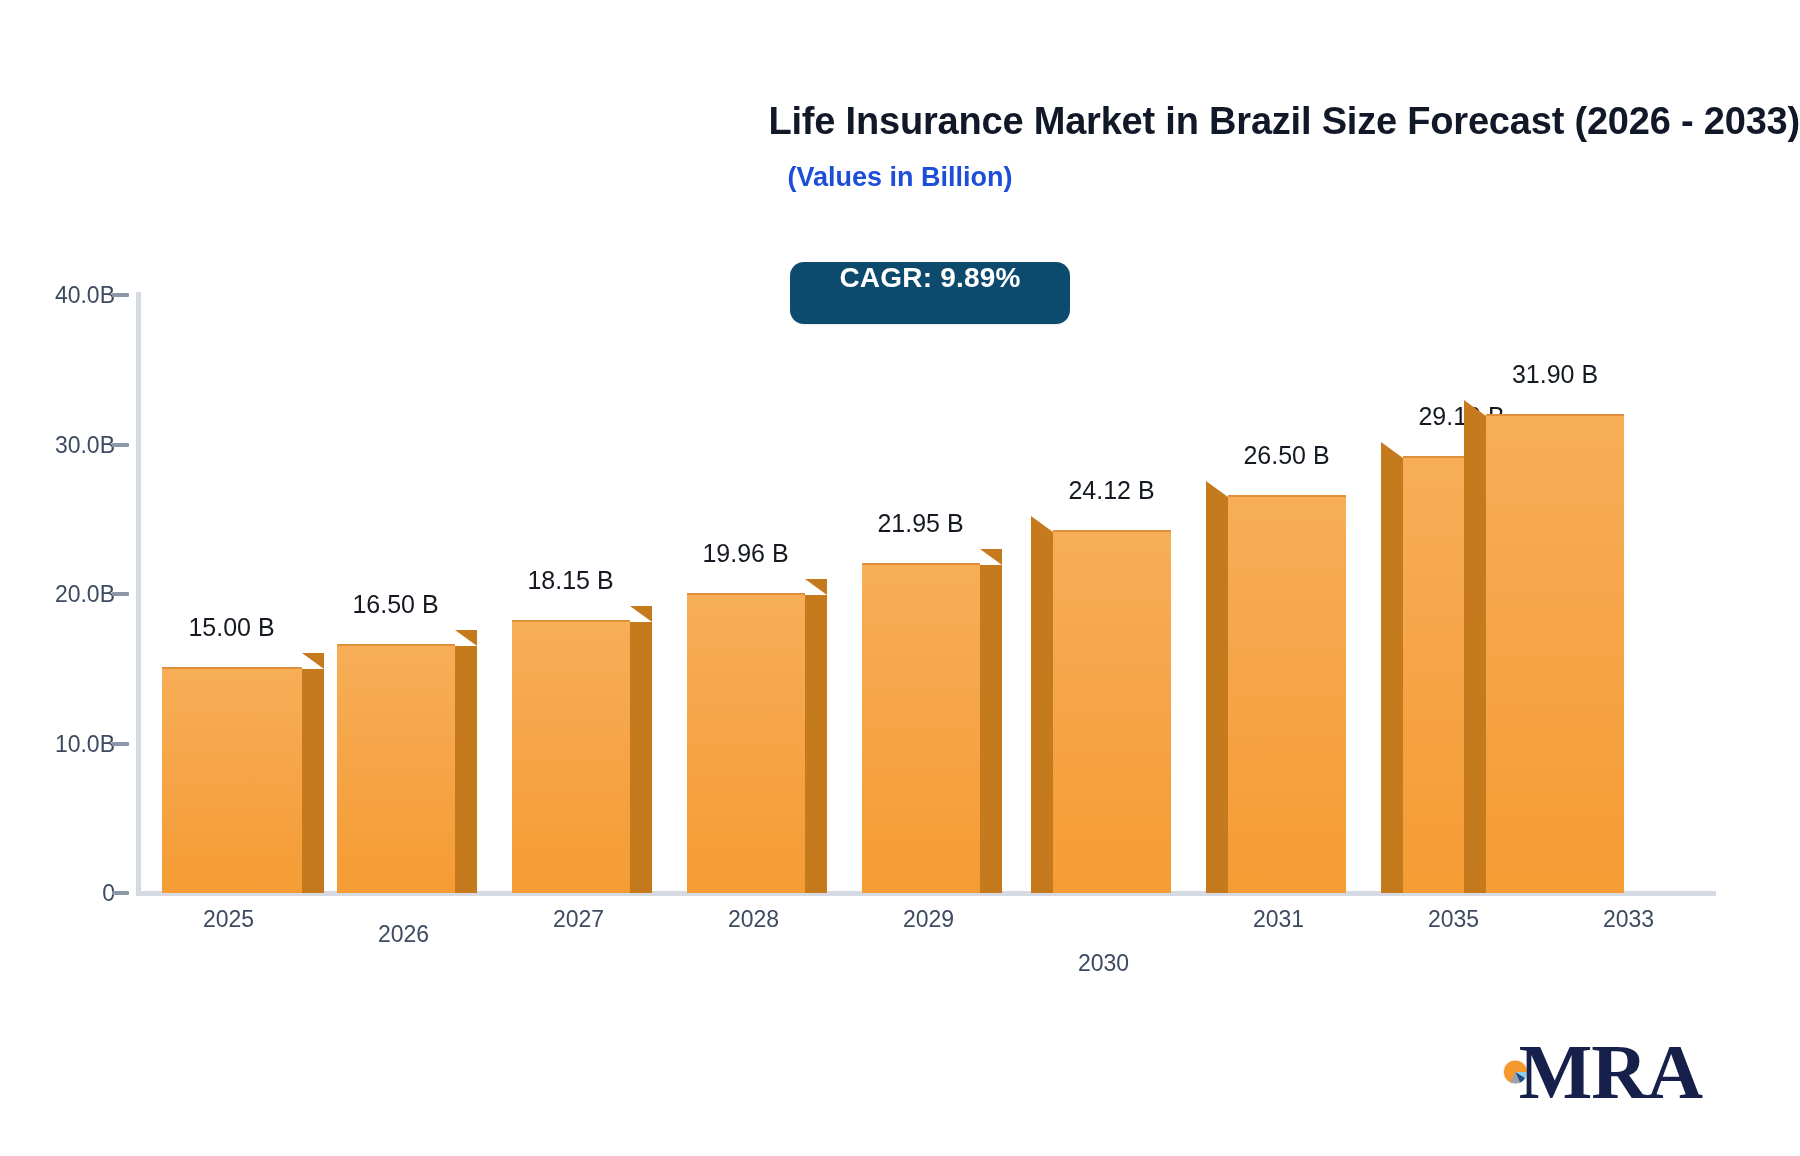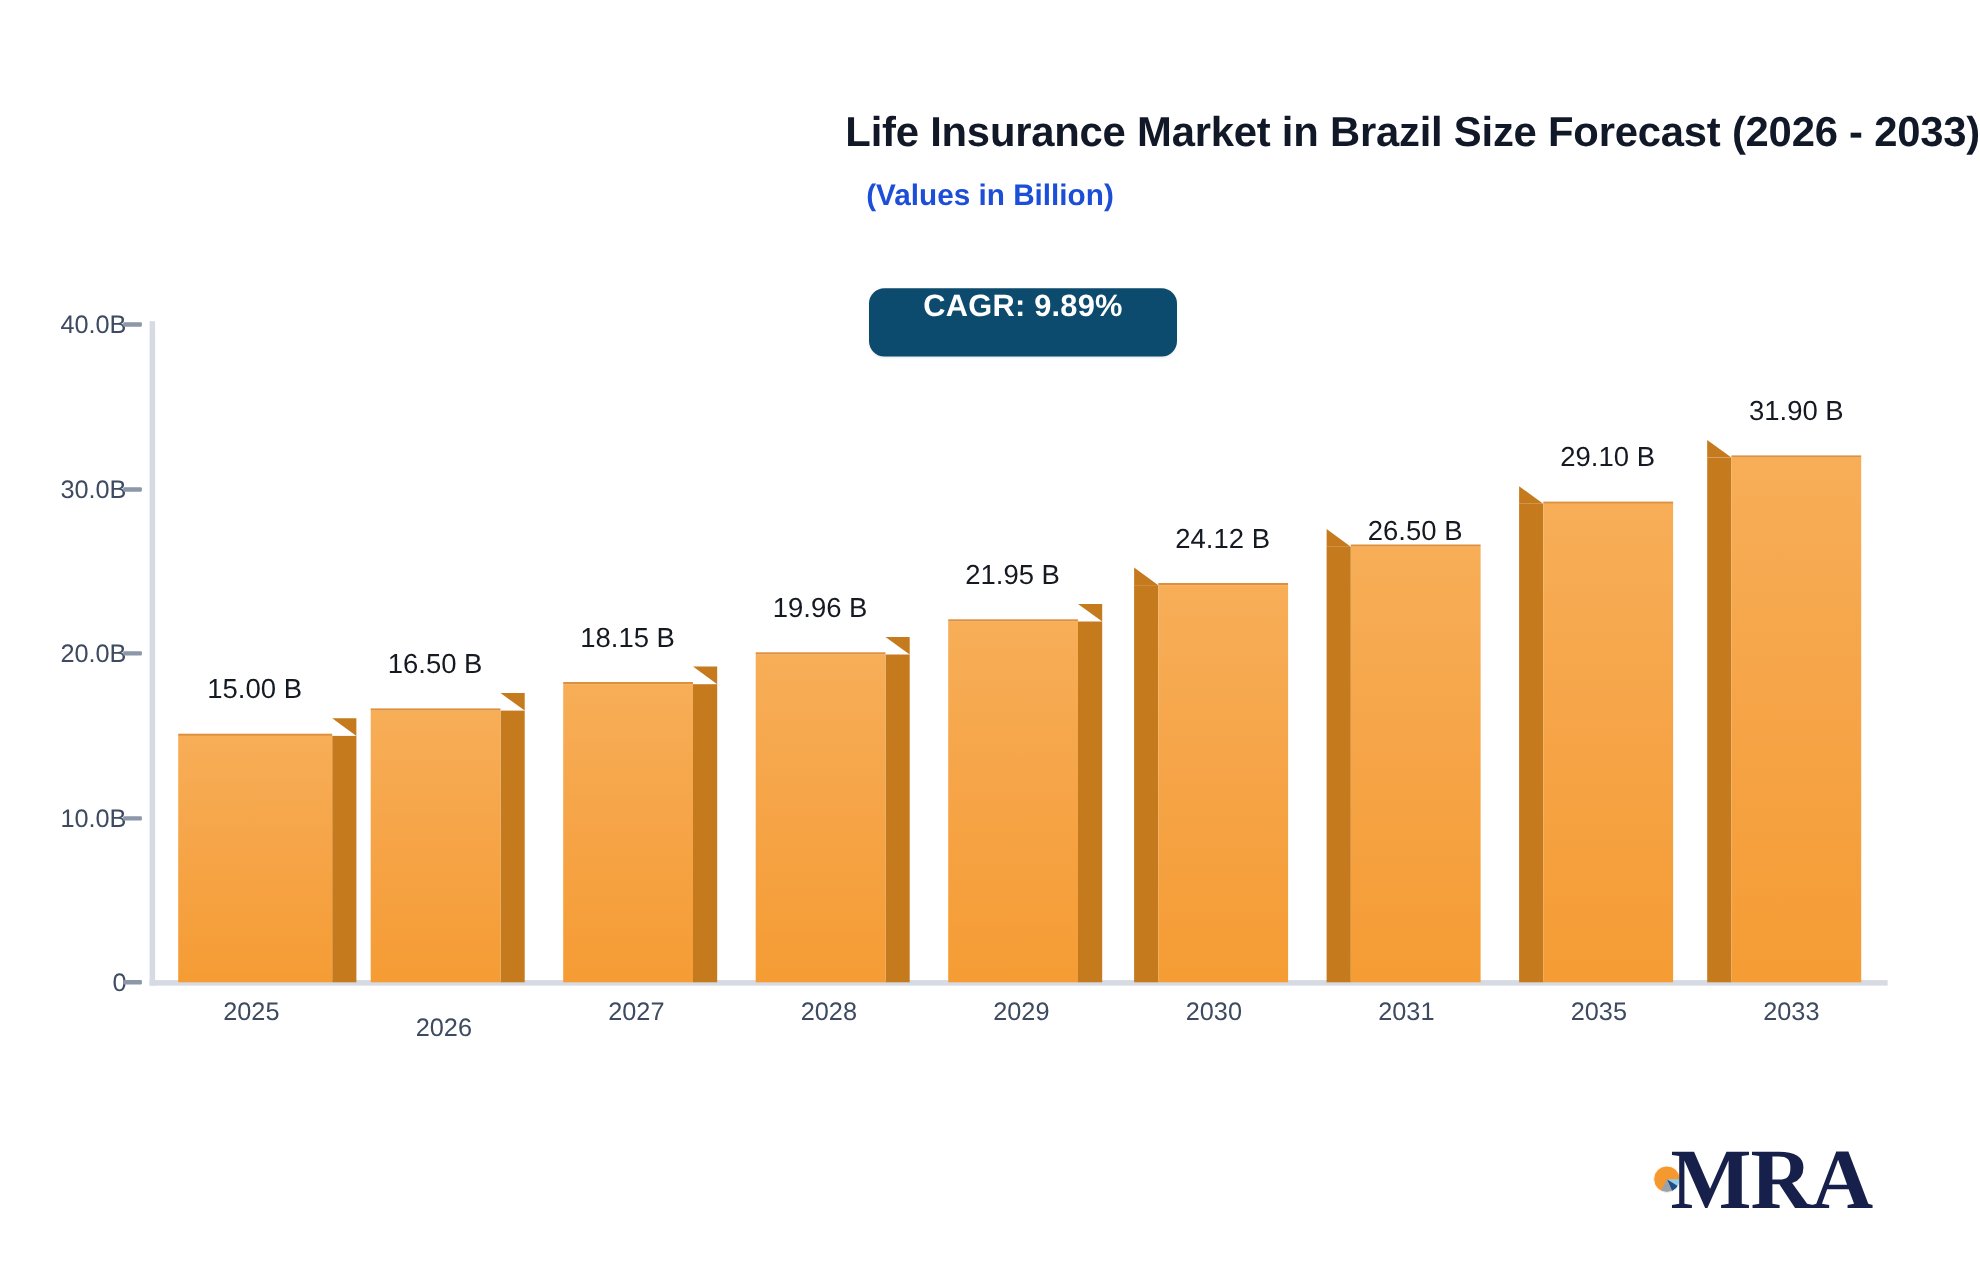--- a/index.html
+++ b/index.html
@@ -165,21 +165,21 @@
       <div class="ytick" style="top: 743.5px;"></div>
       <div class="ylab" style="top: 893px;">0</div>
       <div class="ytick" style="top: 893px;"></div>
     </div>
   <div id="xlabels">
       <div class="xlab" style="left: 228.5px;">2025</div>
       <div class="xlab" style="left: 403.5px; margin-top: 15px;">2026</div>
       <div class="xlab" style="left: 578.5px;">2027</div>
       <div class="xlab" style="left: 753.5px;">2028</div>
       <div class="xlab" style="left: 928.5px;">2029</div>
-      <div class="xlab" style="left: 1103.5px;">2030</div>
+      <div class="xlab" style="left: 1103.5px; margin-top: 44px;">2030</div>
       <div class="xlab" style="left: 1278.5px;">2031</div>
       <div class="xlab" style="left: 1453.5px;">2035</div>
       <div class="xlab" style="left: 1628.5px;">2033</div>
     </div>
   <div id="bars">
       <div class="bar-group" style="left: 161.5px; width: 140px; top: 652.75px; height: 240.25px;">
         <div class="bar-side right" style="height: 224.25px;"></div>
         <div class="bevel-right" style="top: 0px;"></div>
         <div class="bar-face" style="height: 224.25px;"></div>
         <div class="bar-value" style="top: -40px;">15.00 B</div>
@@ -211,29 +211,29 @@
       <div class="bar-group" style="left: 1052.5px; width: 118px; top: 516.406px; height: 376.594px;">
         <div class="bar-side left" style="height: 360.594px;"></div>
         <div class="bevel-left" style="top: 0px;"></div>
         <div class="bar-face" style="height: 360.594px;"></div>
         <div class="bar-value" style="top: -40px;">24.12 B</div>
       </div>
       <div class="bar-group" style="left: 1227.5px; width: 118px; top: 480.825px; height: 412.175px;">
         <div class="bar-side left" style="height: 396.175px;"></div>
         <div class="bevel-left" style="top: 0px;"></div>
         <div class="bar-face" style="height: 396.175px;"></div>
-        <div class="bar-value" style="top: -40px; margin-top: 28px;">26.50 B</div>
+        <div class="bar-value" style="top: -40px;">26.50 B</div>
       </div>
       <div class="bar-group" style="left: 1402.5px; width: 118px; top: 441.955px; height: 451.045px;">
         <div class="bar-side left" style="height: 435.045px;"></div>
         <div class="bevel-left" style="top: 0px;"></div>
         <div class="bar-face" style="height: 435.045px;"></div>
         <div class="bar-value" style="top: -40px;">29.10 B</div>
       </div>
-      <div class="bar-group" style="left: 1574px; width: 118px; top: 400.095px; height: 492.905px;">
+      <div class="bar-group" style="left: 1486px; width: 118px; top: 400.095px; height: 492.905px; padding-left: 20px;">
         <div class="bar-side left" style="height: 476.905px;"></div>
         <div class="bevel-left" style="top: 0px;"></div>
         <div class="bar-face" style="height: 476.905px;"></div>
         <div class="bar-value" style="top: -40px;">31.90 B</div>
       </div>
     </div>
 
   <div class="logo">
     <svg width="78" height="78" viewBox="0 0 100 100">
       <circle cx="50" cy="50" r="45" fill="#F5992E"></circle>

